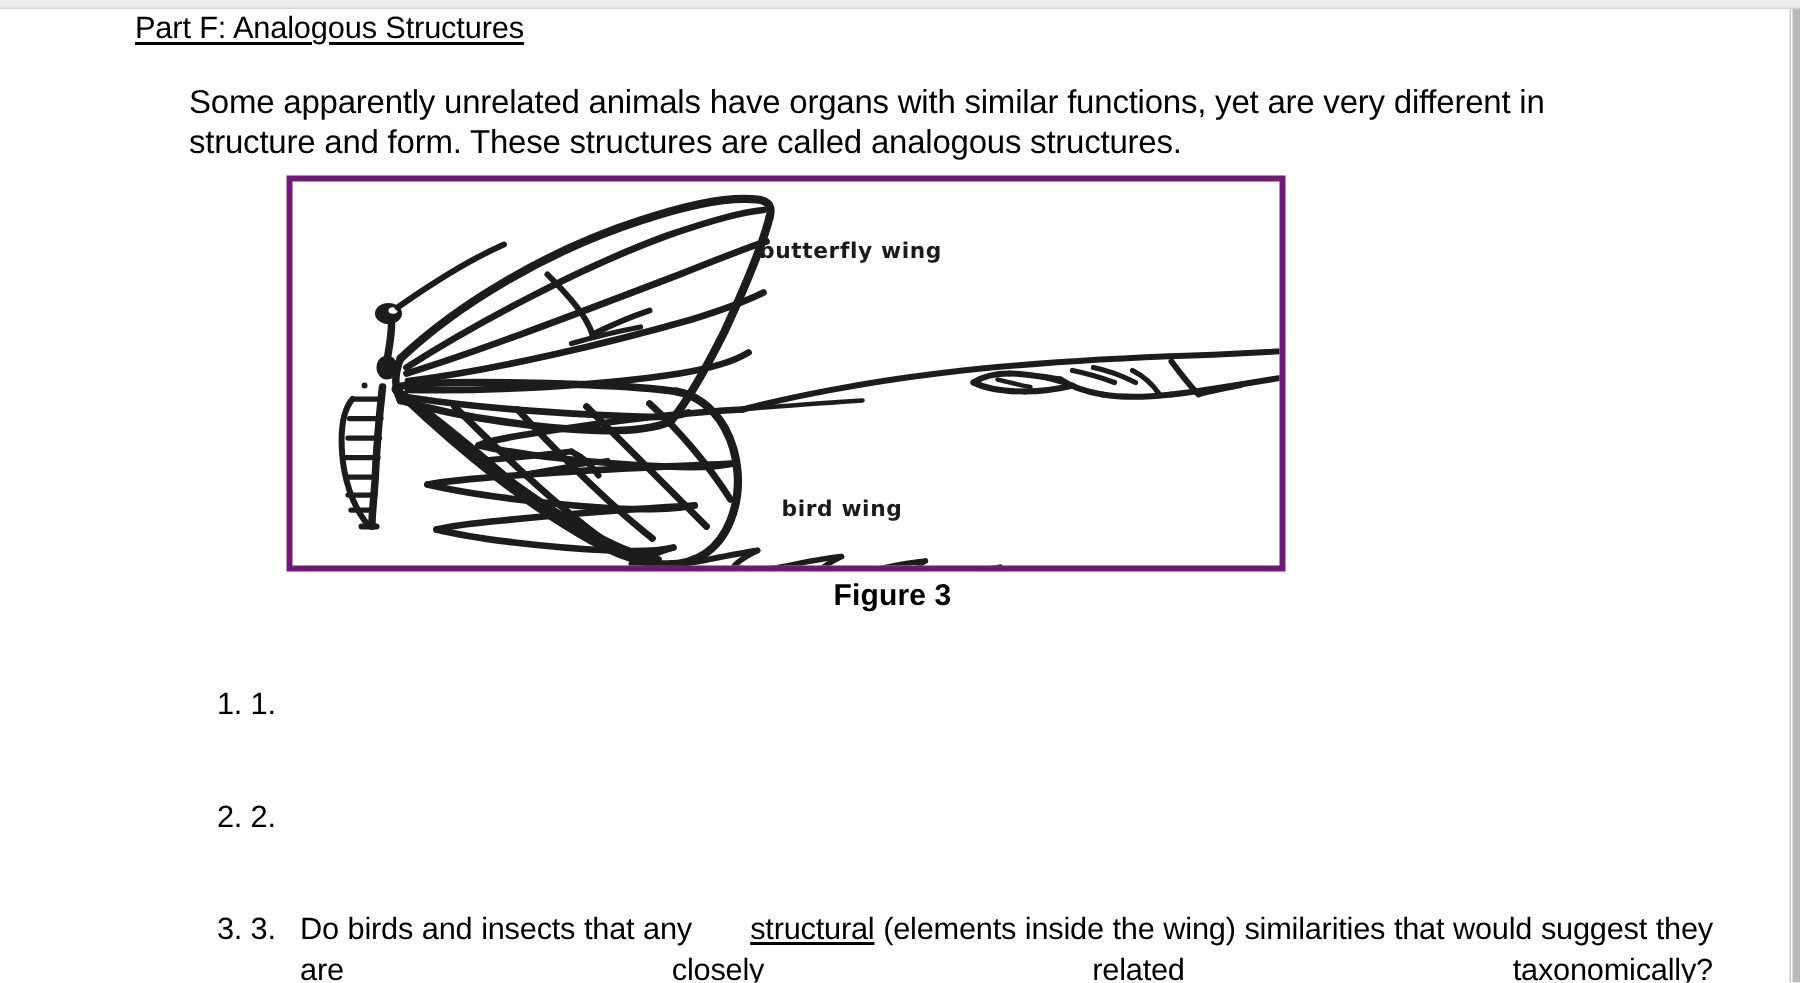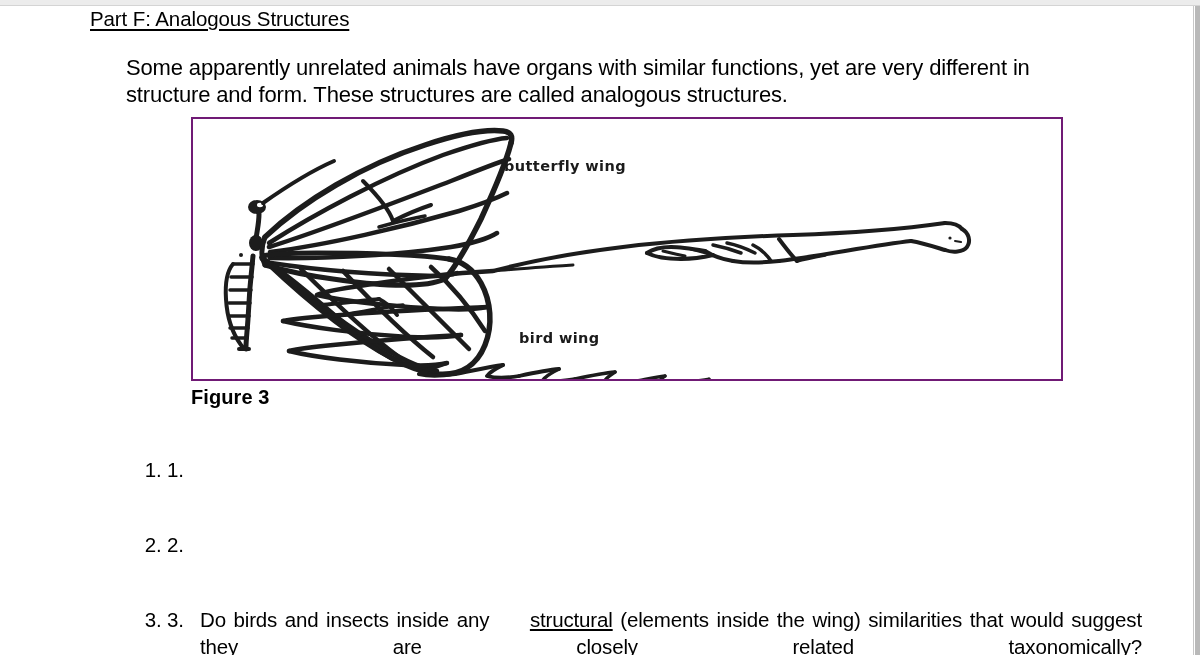--- a/index.html
+++ b/index.html
@@ -74,23 +74,23 @@
     font-size: 22px;
     line-height: 27px;
     letter-spacing: -0.15px;
   }
 
   
   .figure-box {
     position: absolute;
     left: 191px;
     top: 117px;
-    width: 872px;
+    width: 666px;
     height: 264px;
-    border: 2px solid #701a75;
+    border: 4px solid #701a75;
     box-sizing: border-box;
     background: #ffffff;
     overflow: hidden;
   }
   .figure-box svg { display: block; }
 
   .fig-label {
     position: absolute;
     font-family: "DejaVu Sans", sans-serif;
     font-size: 14.5px;
@@ -100,21 +100,21 @@
     white-space: nowrap;
   }
   .fig-label.butterfly { left: 311px; top: 39px; }
   .fig-label.bird      { left: 326px; top: 211px; text-align: right; }
 
   .figure-caption {
     position: absolute;
     left: 191px;
     top: 386px;
     width: 808px;
-    text-align: left;
+    text-align: center;
     font-size: 20px;
     font-weight: 700;
     letter-spacing: 0.1px;
   }
 
   
   .questions {
     position: absolute;
     left: 127px;
     top: 440px;
@@ -307,18 +307,18 @@
     <li class="question">
       <span class="qnum">1.</span>
     </li>
 
     <li class="question">
       <span class="qnum">2.</span>
     </li>
 
     <li class="question justified">
       <span class="qnum">3.</span>
-      <span class="qtext"><span>Do birds and insects inside any </span><span class="q-underline">structural</span><span> (elements inside the wing) similarities that would suggest they are closely related taxonomically?</span></span>
+      <span class="qtext"><span>Do birds and insects that any </span><span class="q-underline">structural</span><span> (elements inside the wing) similarities that would suggest they are closely related taxonomically?</span></span>
     </li>
 
   </ol>
 
 </div>
 
 </body></html>

